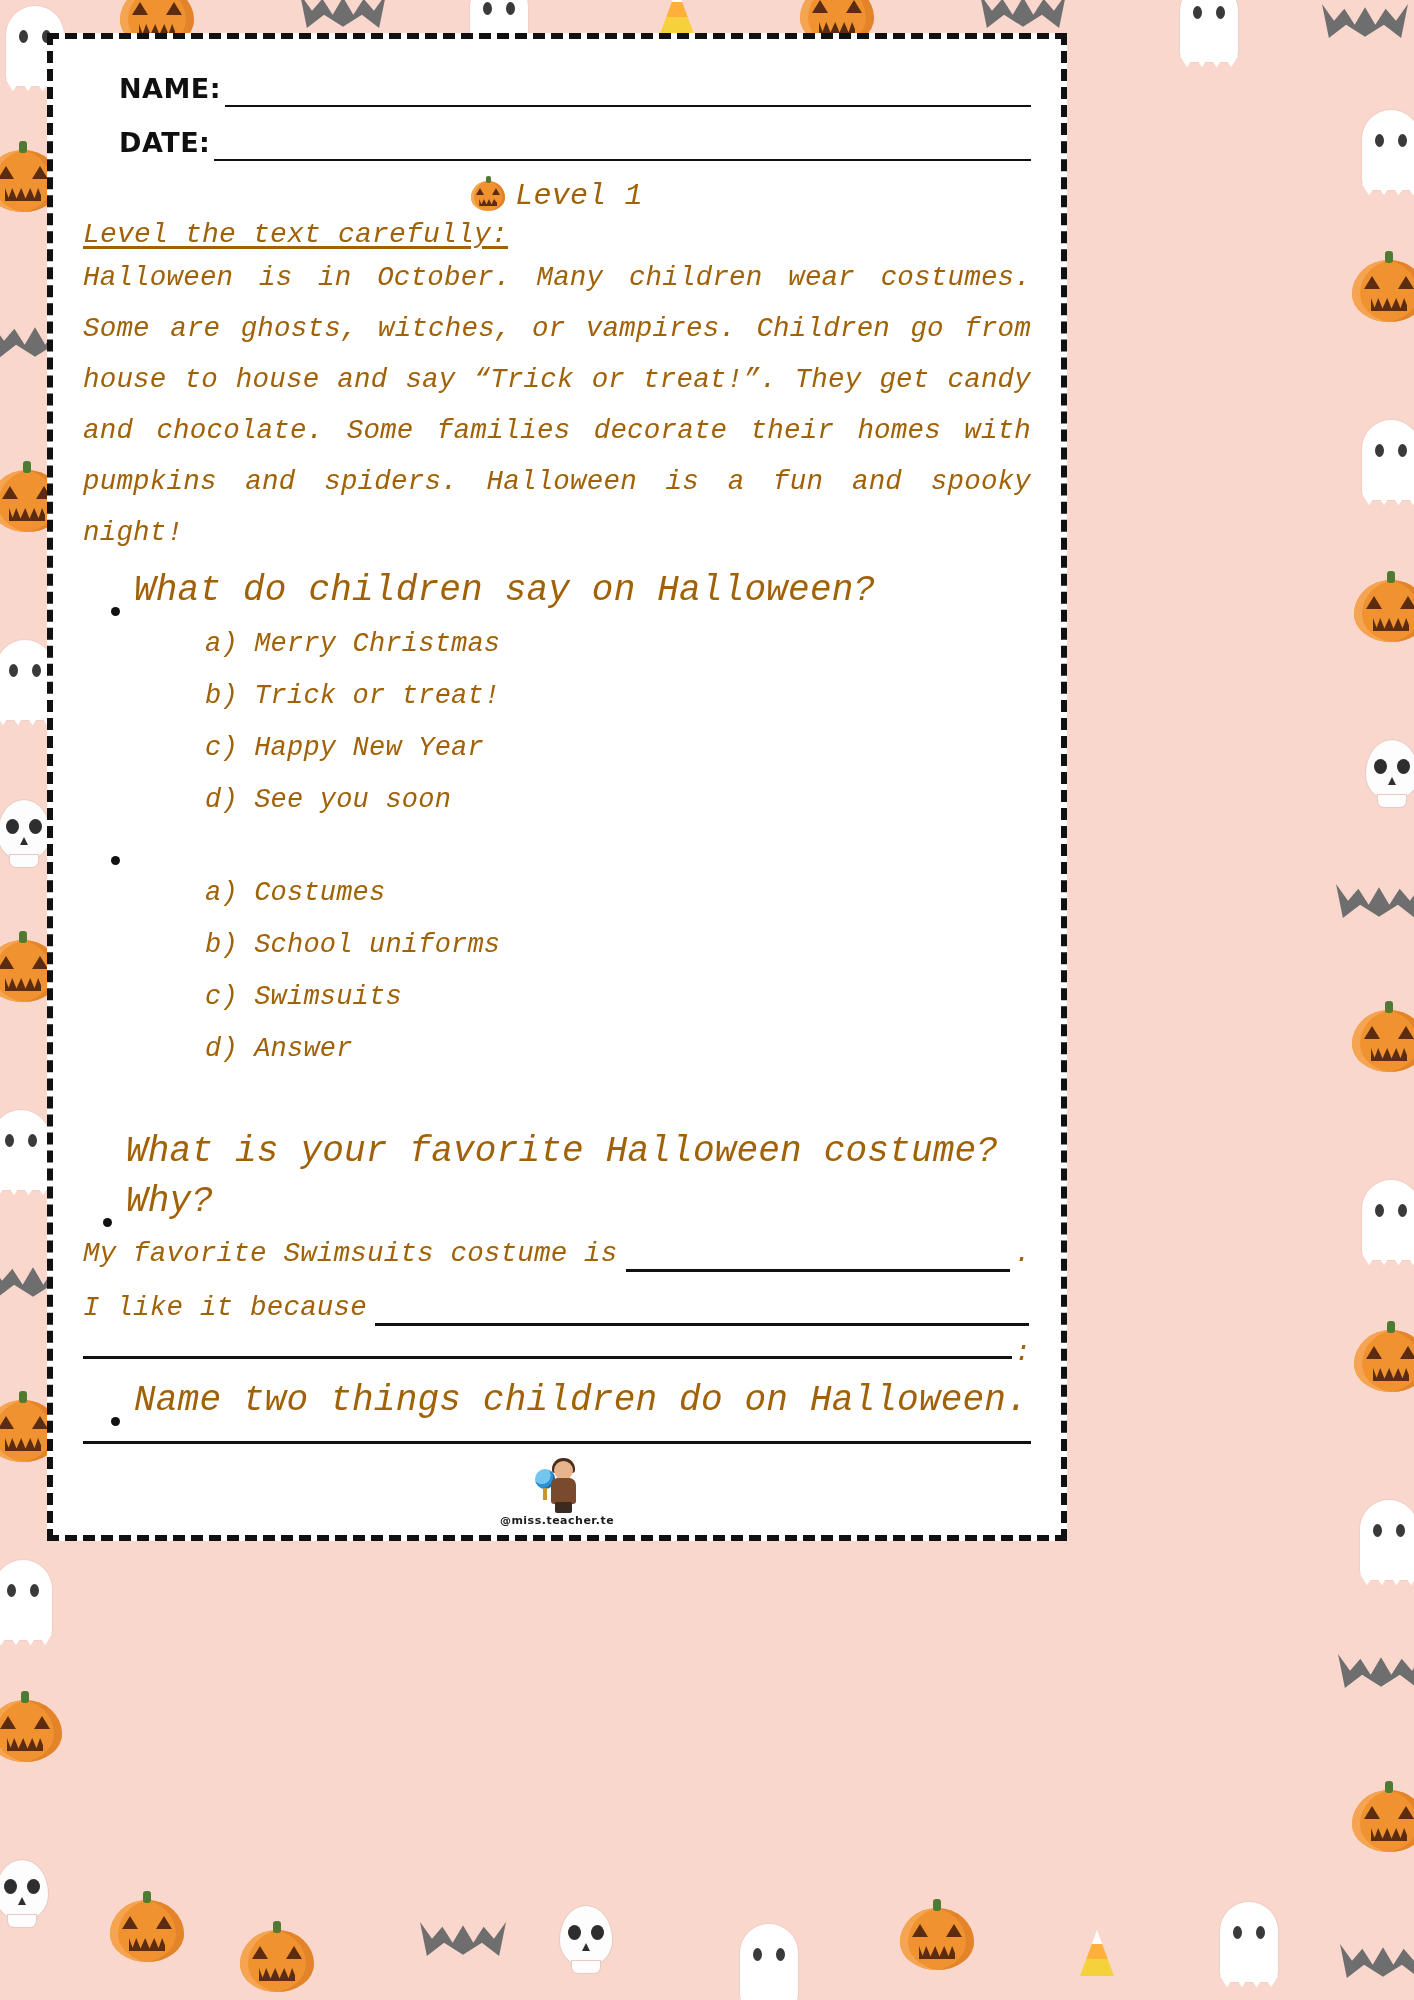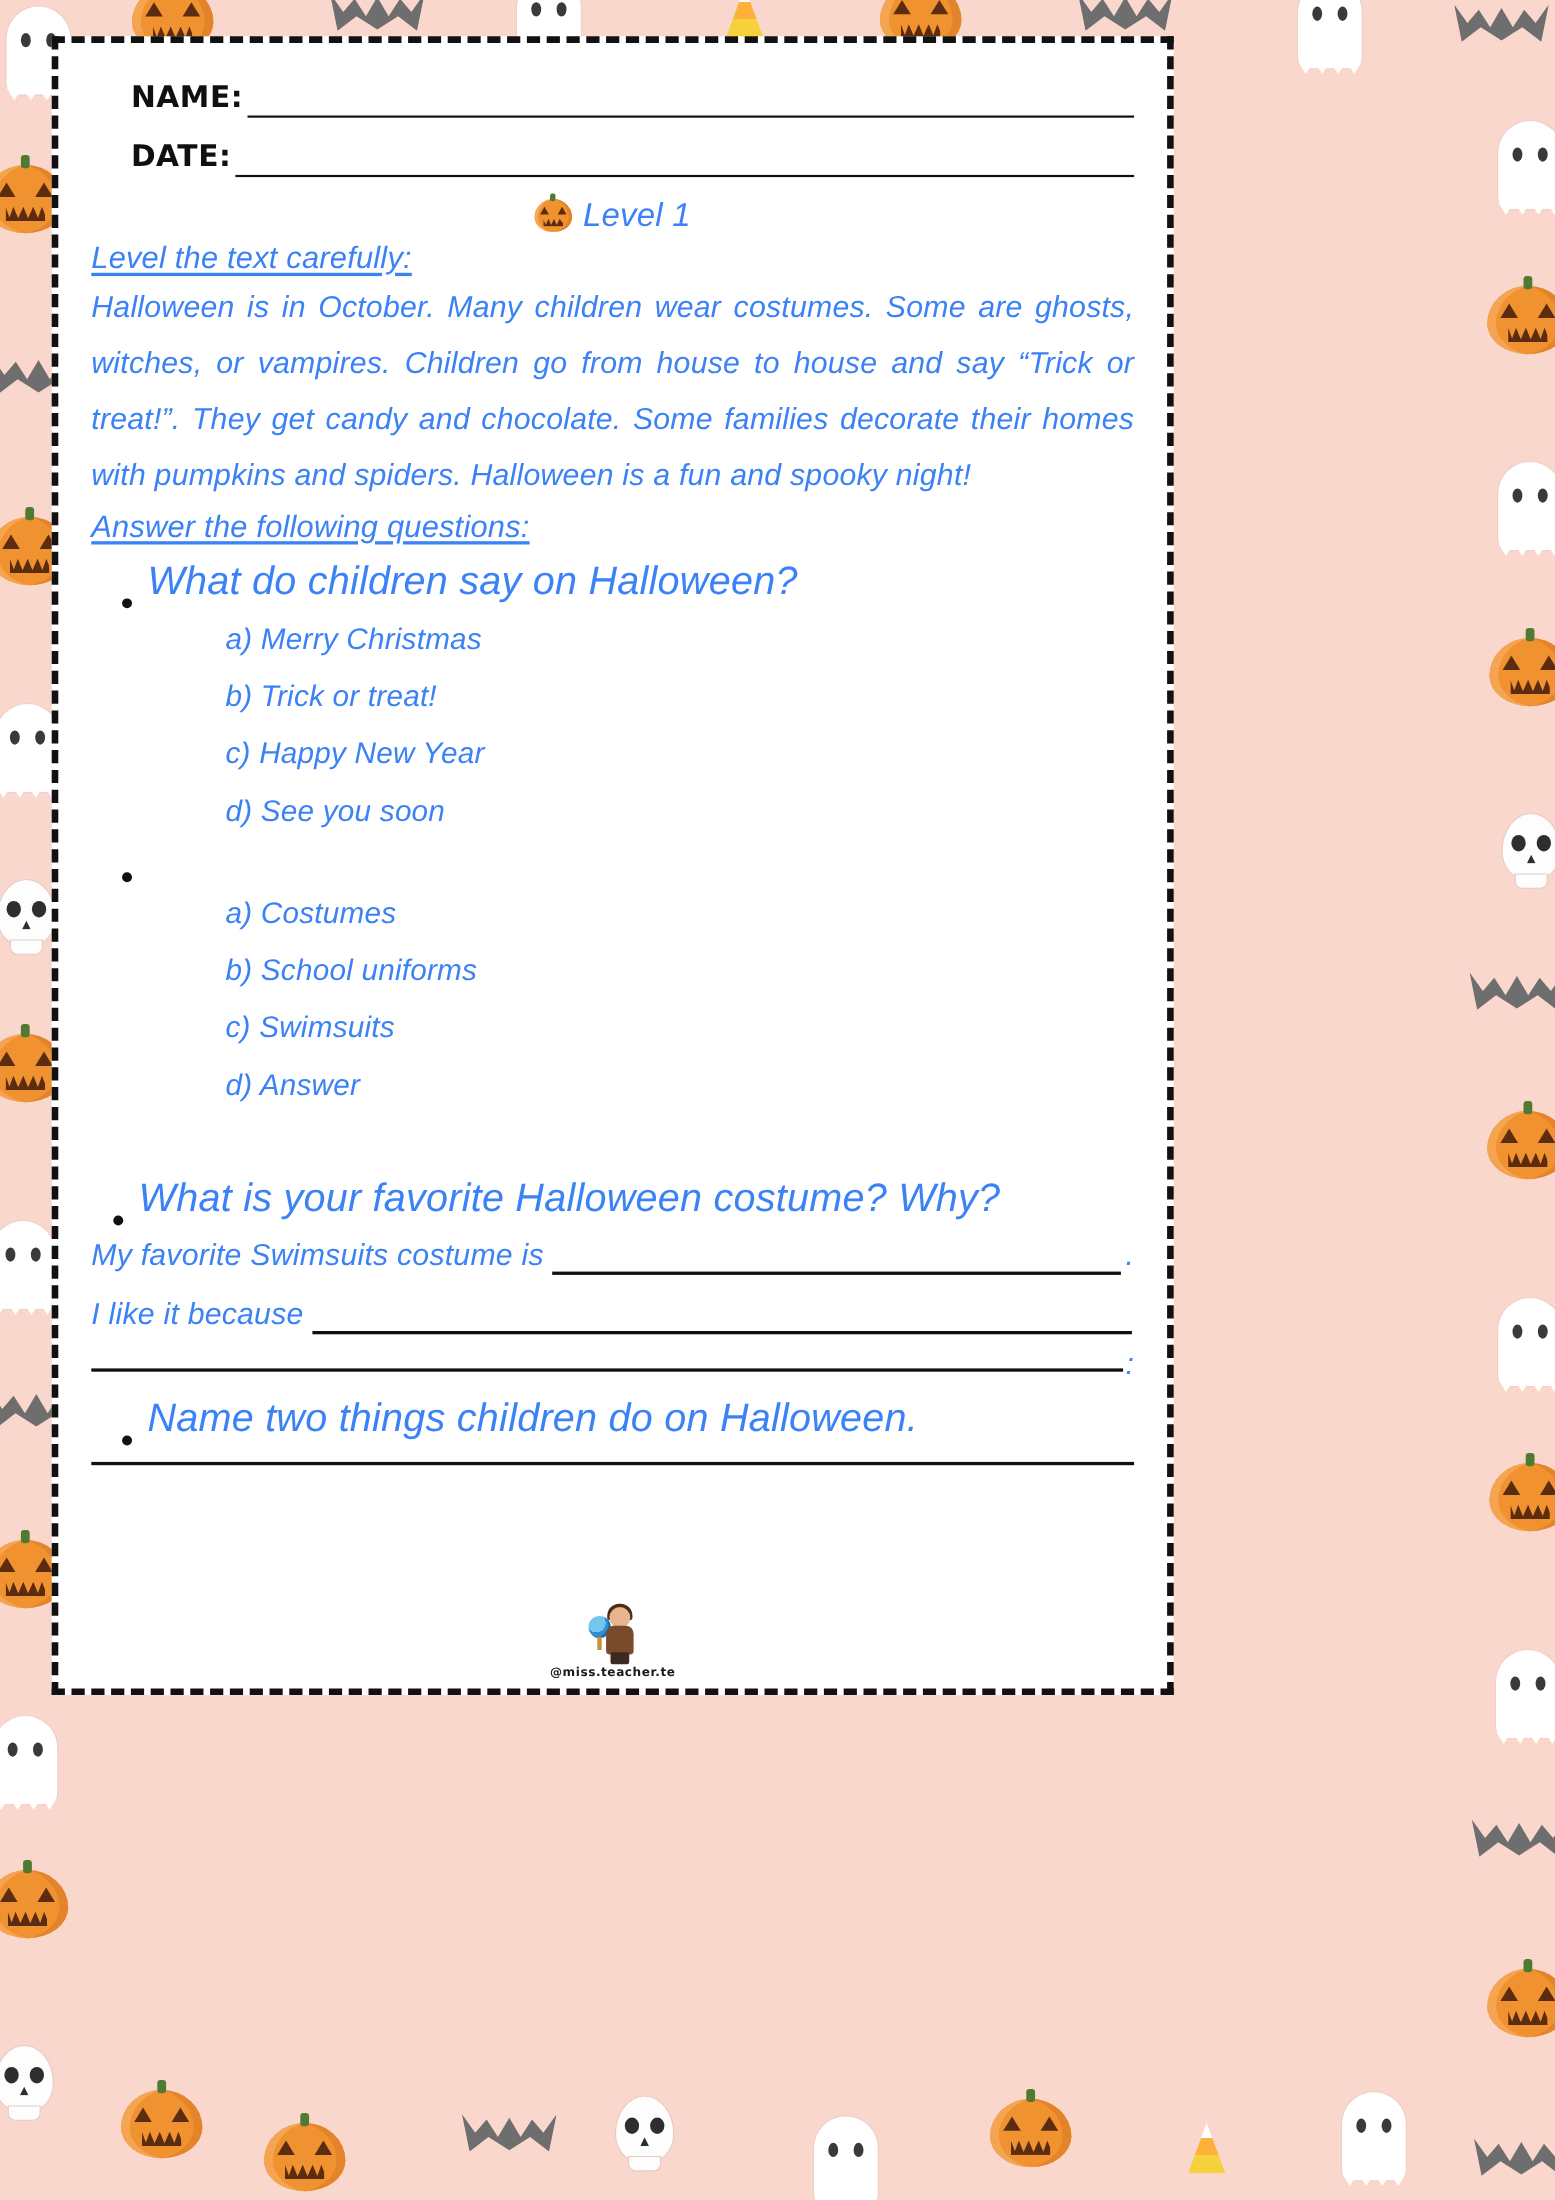--- a/index.html
+++ b/index.html
@@ -154,24 +154,24 @@
   }
   #sheet-inner {
     position: absolute;
     inset: 0;
     padding: 22px 30px 10px 30px;
     box-sizing: border-box;
   }
 
   
   .hand {
-    font-family: Liberation Sans, sans-serif;
+    font-family: Liberation Mono, monospace;
     font-style: italic;
     font-weight: 400;
-    color: #3b82f6;
+    color: #a16207;
     letter-spacing: .2px;
   }
 
   
   .field-row {
     display: flex;
     align-items: flex-end;
     margin: 0 0 4px 36px;
     height: 46px;
   }
@@ -644,21 +644,20 @@
           <span class="me r"></span>
           <span class="mm"></span>
       </span>
       <span class="hand level-text">Level 1</span>
     </div>
 
     <div class="hand sub-heading">Level the text carefully:</div>
 
     <div class="hand passage">Halloween is in October. Many children wear costumes. Some are ghosts, witches, or vampires. Children go from house to house and say “Trick or treat!”. They get candy and chocolate. Some families decorate their homes with pumpkins and spiders. Halloween is a fun and spooky night!</div>
 
-    <div class="hand sub-heading">Answer the following questions:</div>
 
     <div class="hand q-bullet">
       <span class="dot"></span>
       <span>What do children say on Halloween?</span>
     </div>
     <div class="hand opt">a) Merry Christmas</div>
     <div class="hand opt">b) Trick or treat!</div>
     <div class="hand opt">c) Happy New Year</div>
     <div class="hand opt">d) See you soon</div>
 

